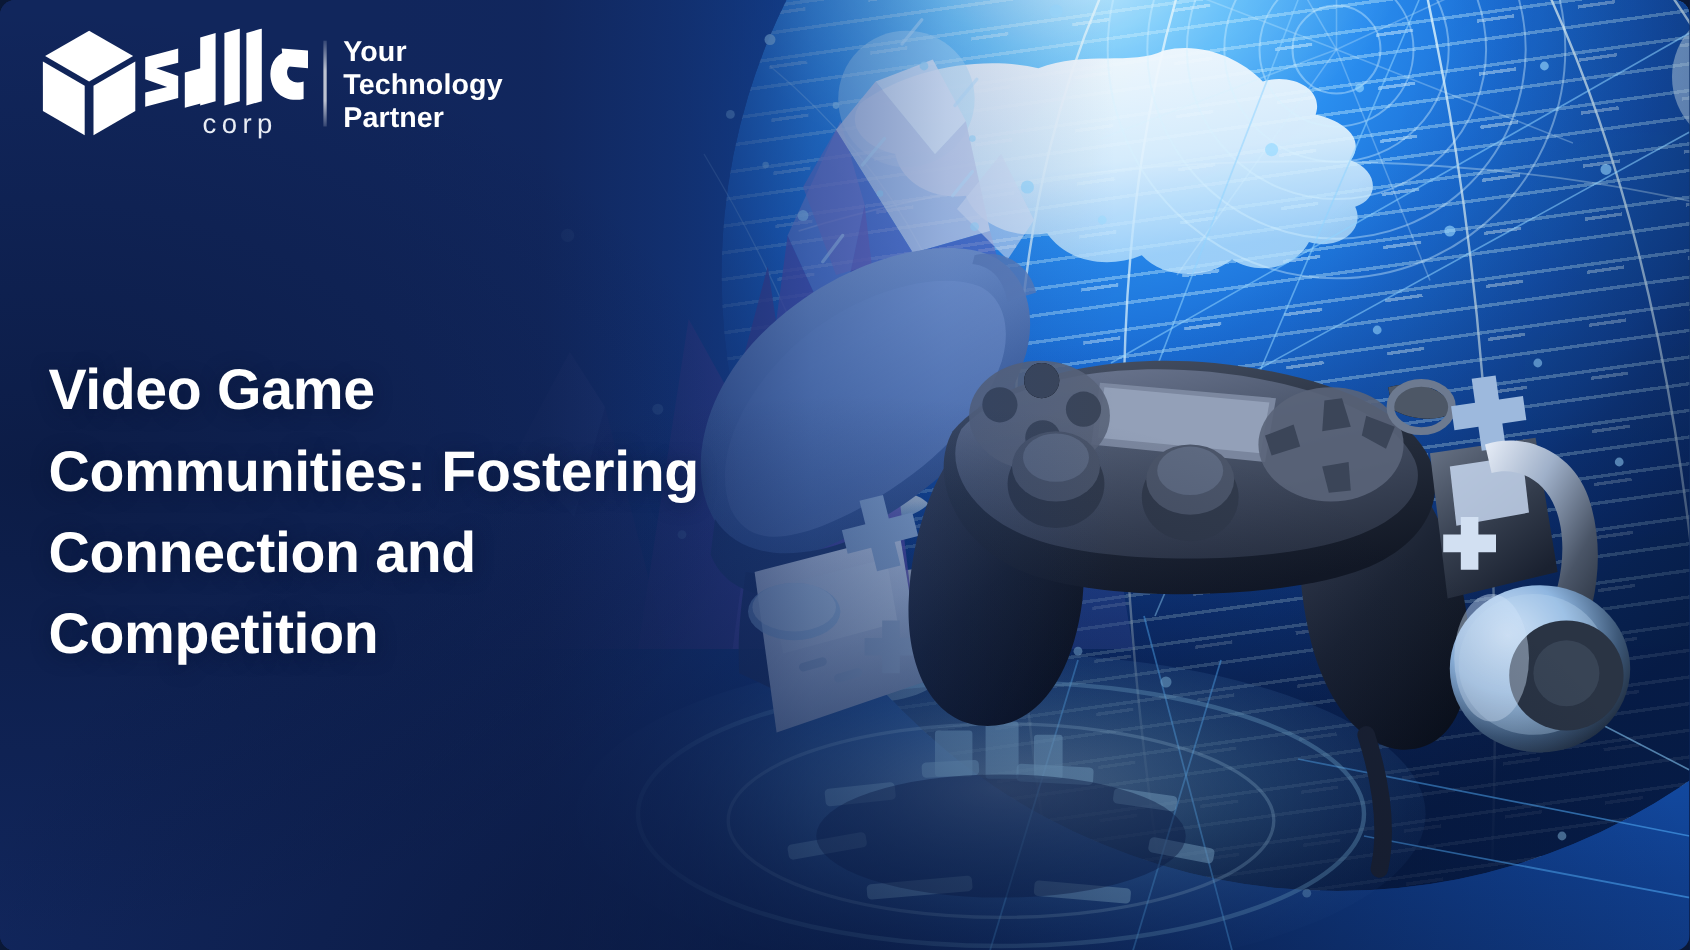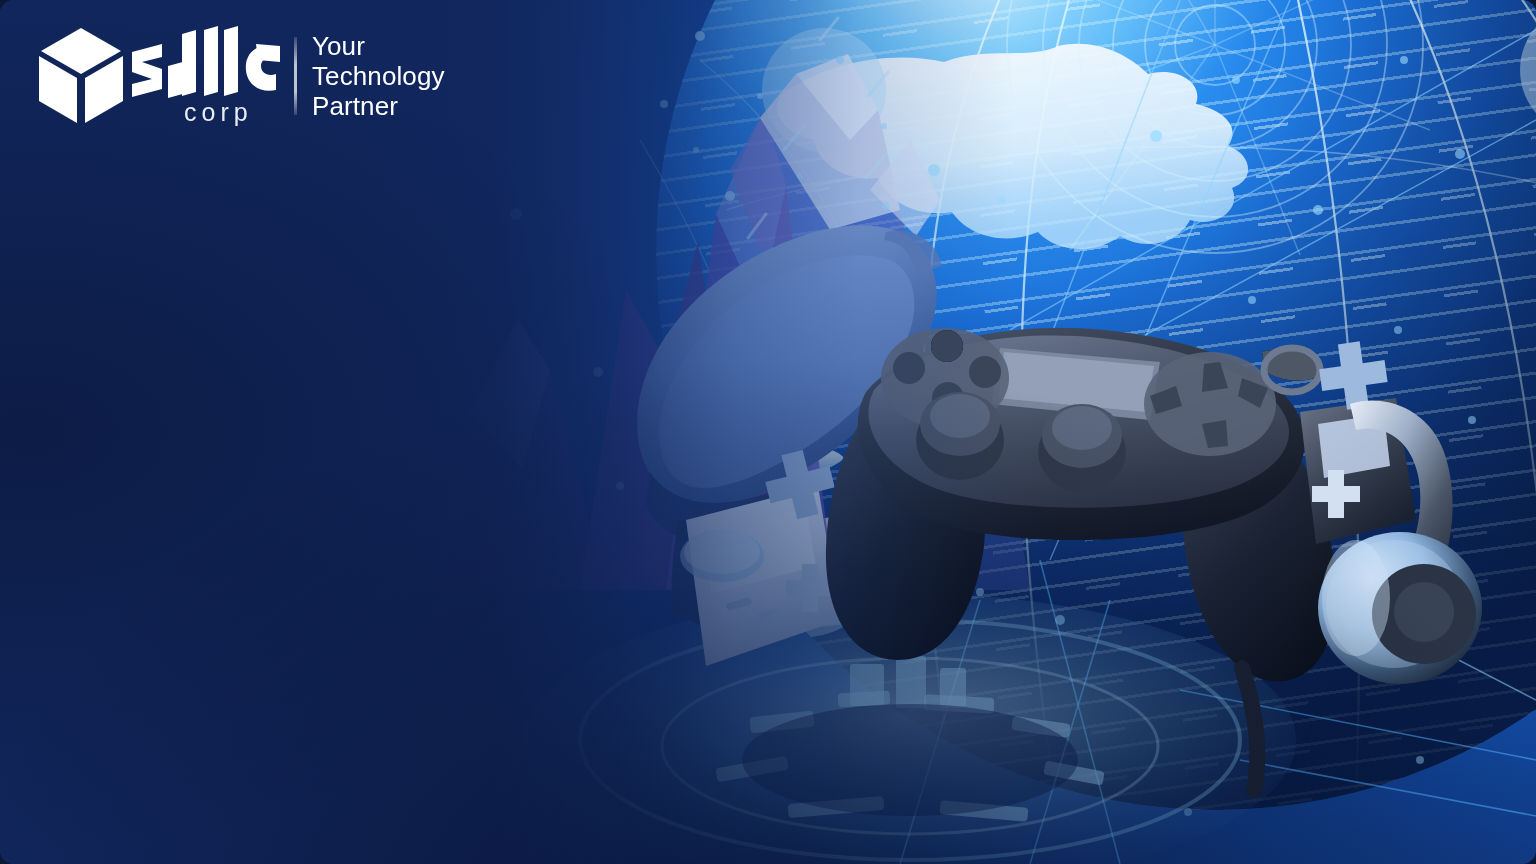--- a/index.html
+++ b/index.html
@@ -151,21 +151,21 @@
     width: 3px;
     height: 78px;
     margin: 0 15px 0 8px;
     background: linear-gradient(180deg, rgba(255,255,255,0.15), rgba(255,255,255,0.72) 35%, rgba(255,255,255,0.72) 70%, rgba(255,255,255,0.15));
     flex: none;
   }
   #logo-tagline {
     color: #ffffff;
     font-size: 26px;
     line-height: 30px;
-    font-weight: 400;
+    font-weight: 700;
     letter-spacing: 0.1px;
     white-space: pre-line;
   }
 
   
   #headline {
     position: absolute;
     left: 44px;
     top: 283px;
     width: 760px;
@@ -564,14 +564,20 @@
       <text x="56" y="95" font-family="'Liberation Sans', sans-serif" font-size="25" letter-spacing="5" fill="#e9edf4">corp</text>
     </svg>
 
     <div id="logo-divider"></div>
 
     <div id="logo-tagline">Your
 Technology
 Partner</div>
   </div>
 
+  <h1 id="headline">
+    <span class="hl-line">Video Game</span>
+    <span class="hl-line">Communities: Fostering</span>
+    <span class="hl-line">Connection and</span>
+    <span class="hl-line">Competition</span>
+  </h1>
 
 </div>
 
 </body></html>

